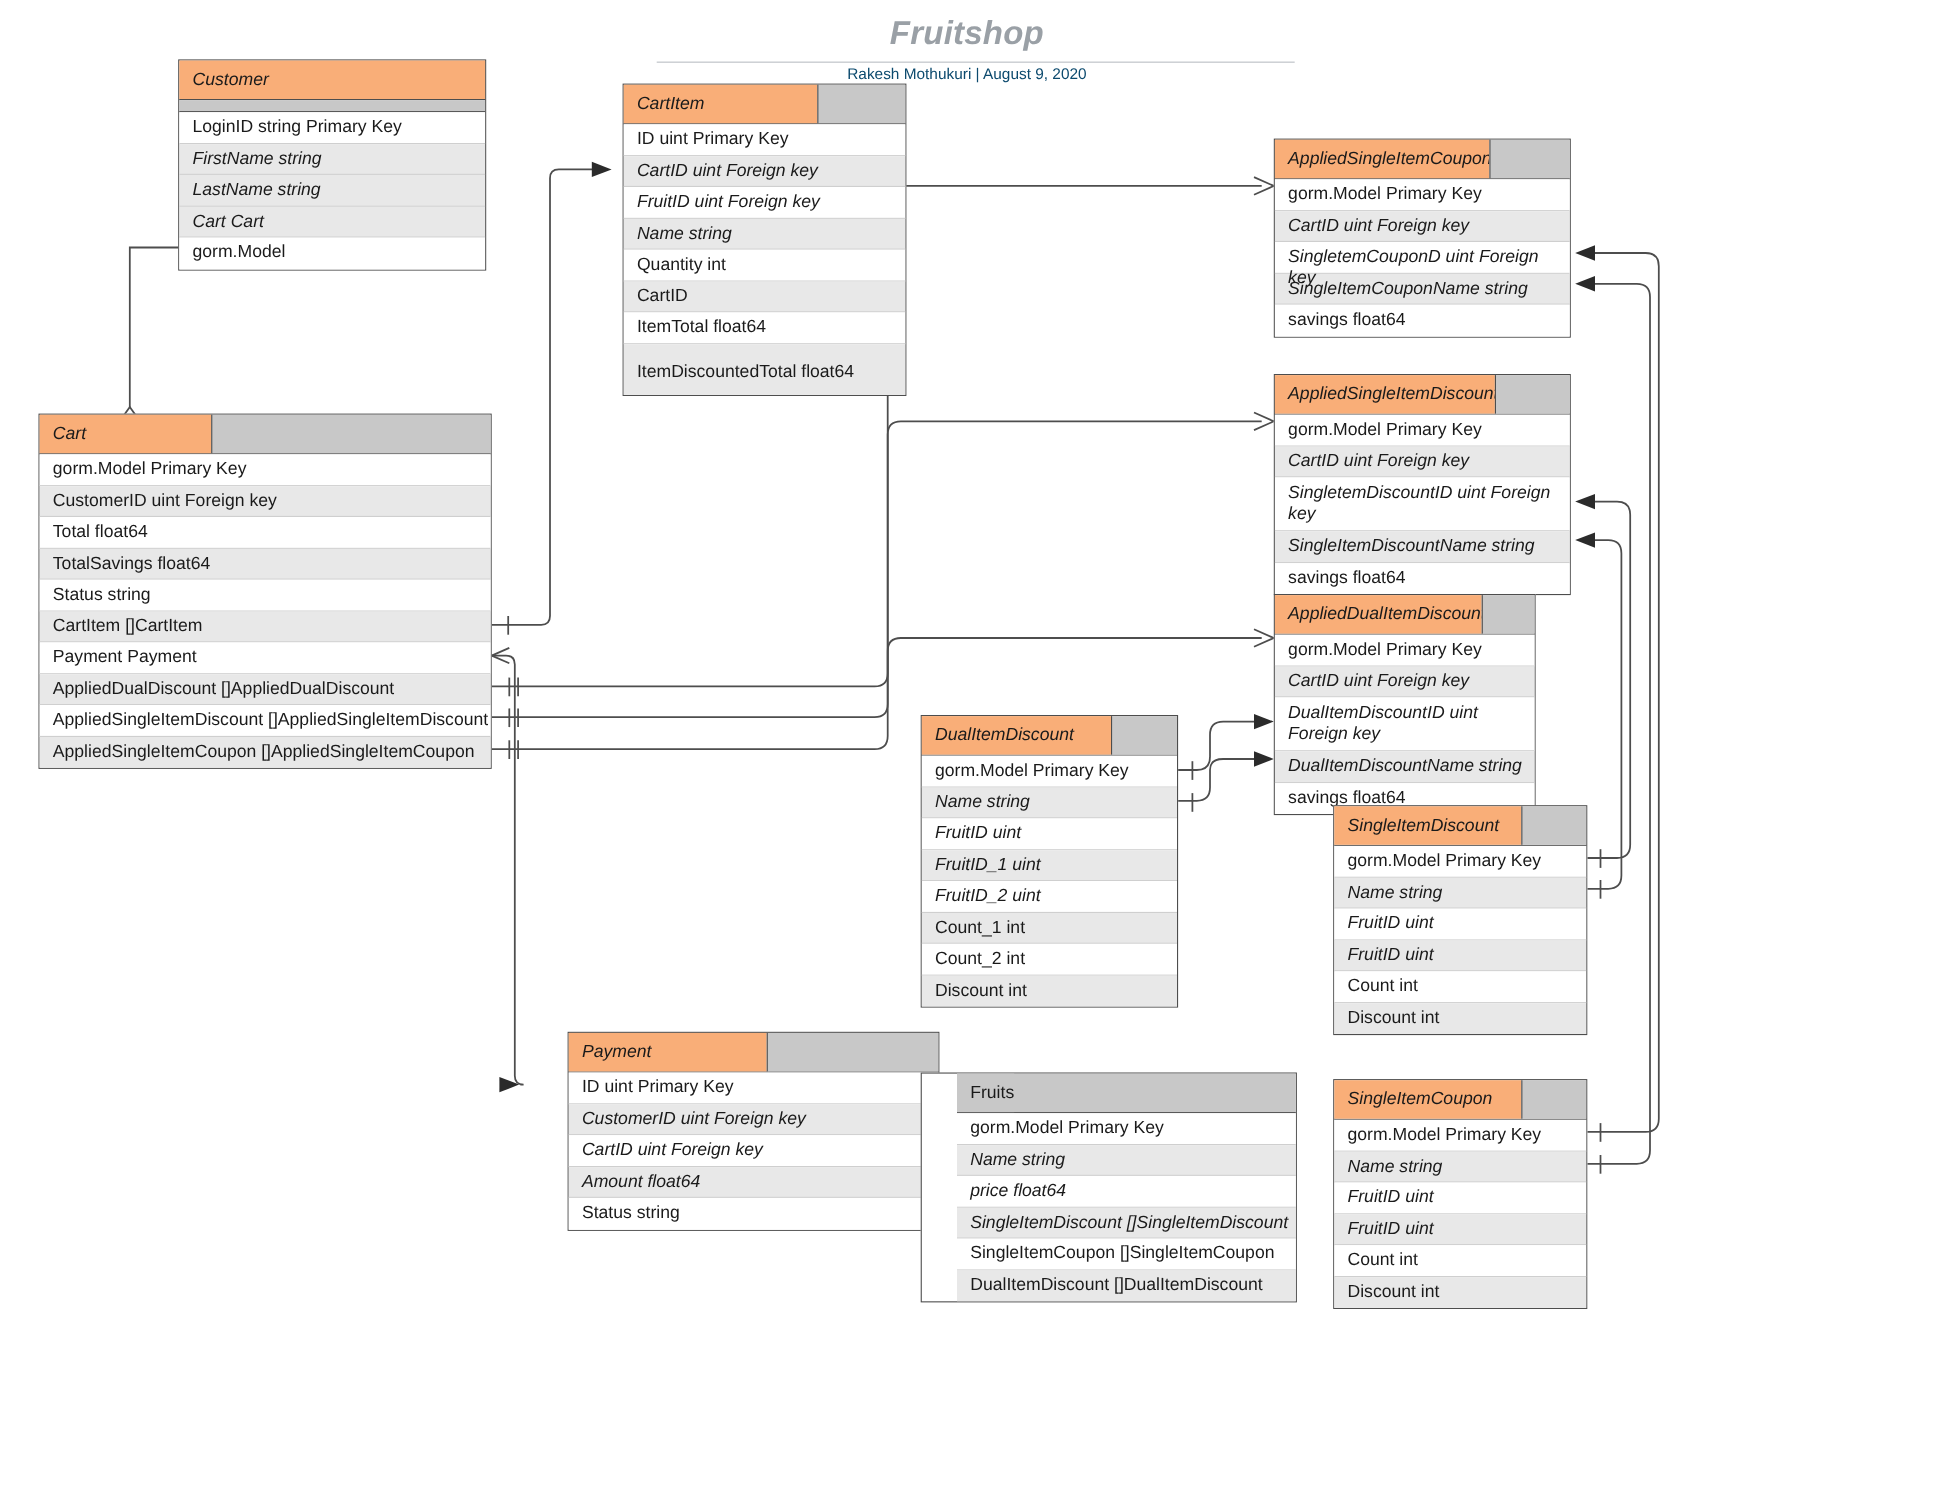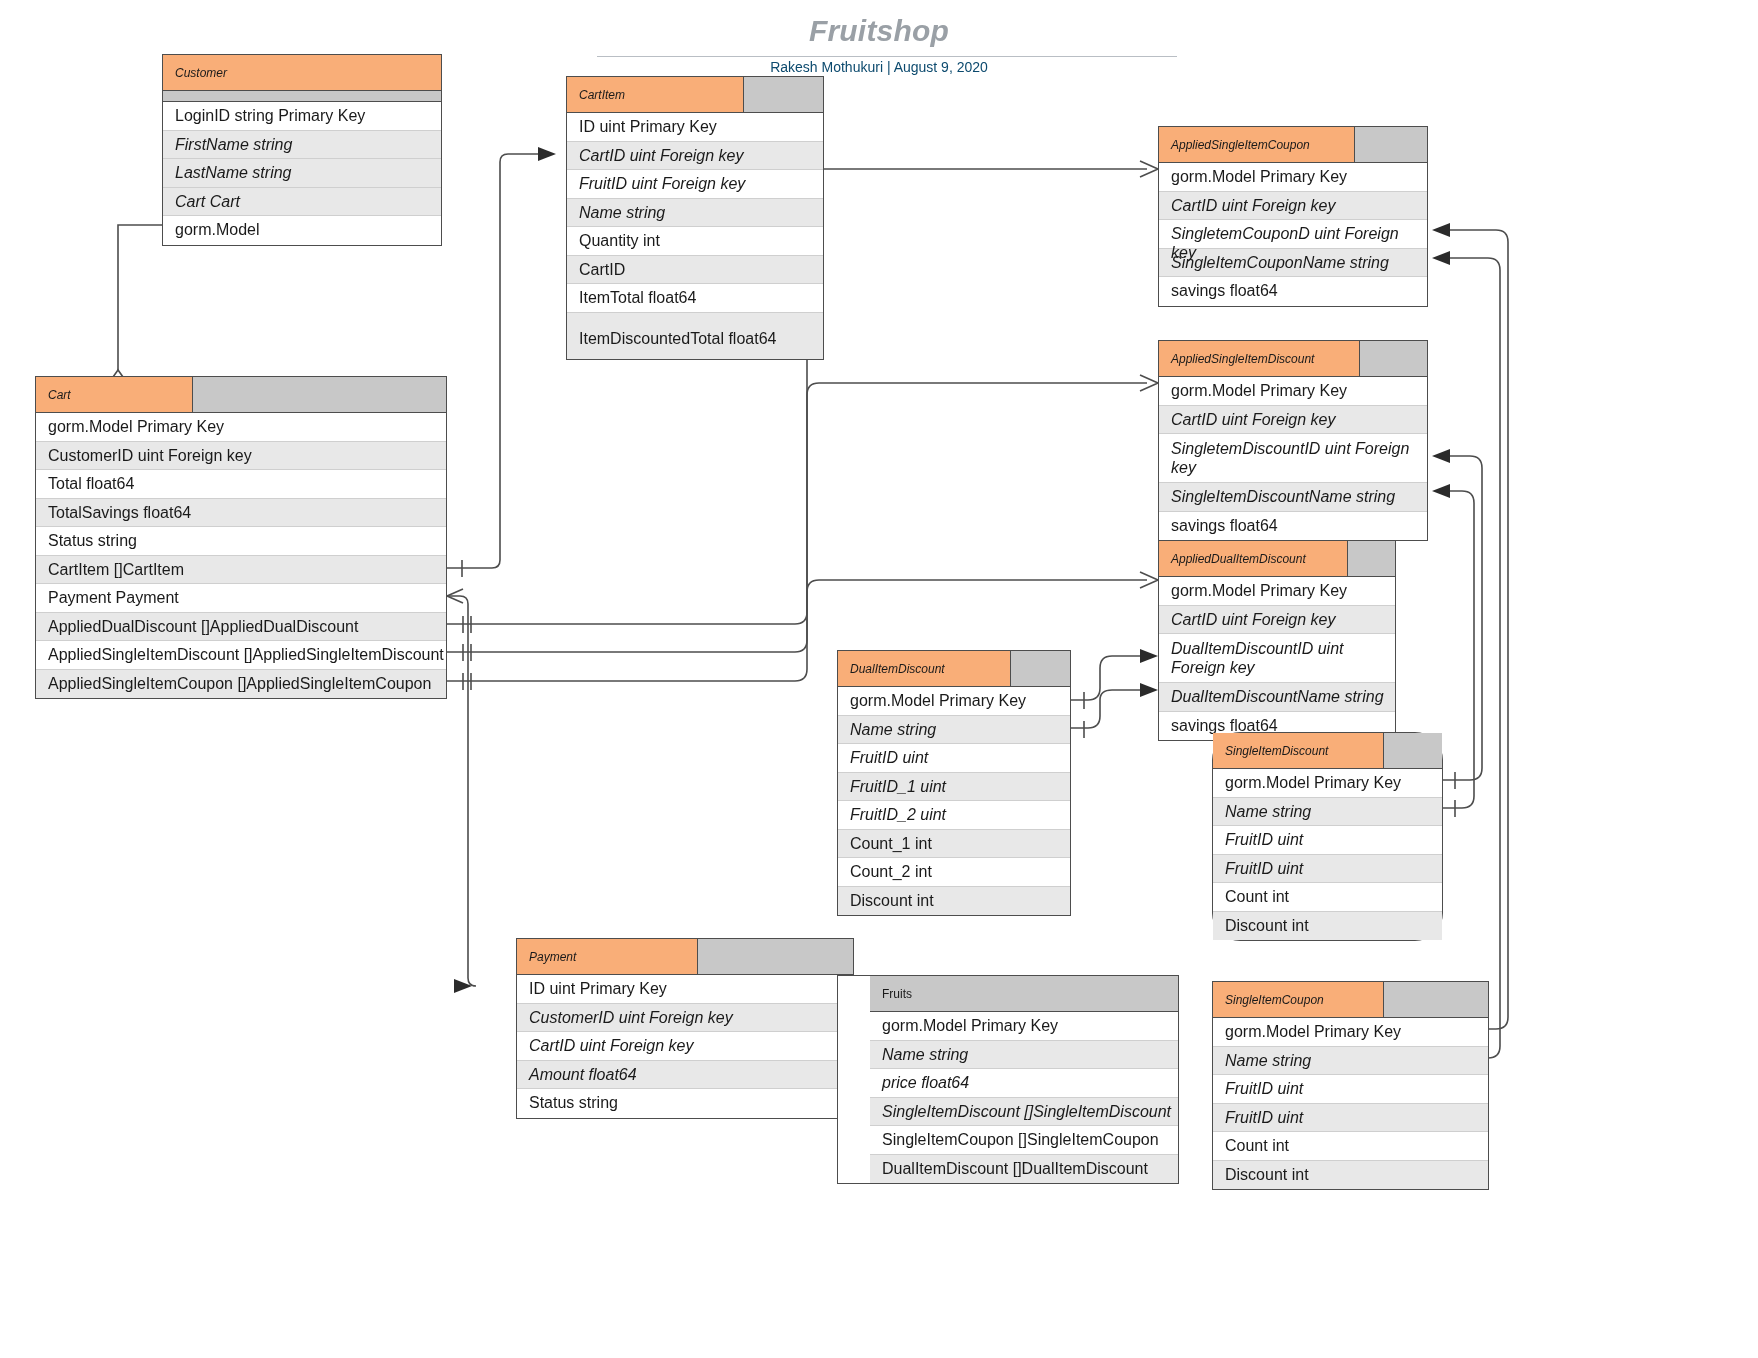--- a/index.html
+++ b/index.html
@@ -44,21 +44,21 @@
     height:36px;
     border-bottom:1px solid #4d4d4d;
     box-sizing:border-box;
   }
   .ent-head .hl{
     background:#f9ae78;
     display:flex; align-items:center;
     padding-left:12px;
     box-sizing:border-box;
     font-style:italic;
-    font-size:12px;
+    font-size:16px;
     white-space:nowrap;
     overflow:hidden;
   }
   .ent-head .hr{
     background:#c8c8c8;
     border-left:1px solid #4d4d4d;
     flex:1 1 auto;
   }
   .ent-head.full-orange .hl{flex:1 1 auto;}
   .ent-head.full-gray{background:#c8c8c8;}
@@ -252,36 +252,36 @@
       <div class="row h28 alt it">Name string</div>
       <div class="row h28 it">FruitID uint</div>
       <div class="row h28 alt it">FruitID_1 uint</div>
       <div class="row h28 it">FruitID_2 uint</div>
       <div class="row h28 alt">Count_1 int</div>
       <div class="row h28">Count_2 int</div>
       <div class="row h28 alt">Discount int</div>
     </div>
   </div>
 
-  <div class="entity" style="left:1212px;top:732px;width:231px;border-radius:28px;">
+  <div class="entity" style="left:1212px;top:732px;width:231px;">
     <div class="ent-head">
       <div class="hl" style="width:170px">SingleItemDiscount</div>
       <div class="hr"></div>
     </div>
     <div class="rows">
       <div class="row h28">gorm.Model Primary Key</div>
       <div class="row h28 alt it">Name string</div>
       <div class="row h28 it">FruitID uint</div>
       <div class="row h28 alt it">FruitID uint</div>
       <div class="row h28">Count int</div>
       <div class="row h28 alt">Discount int</div>
     </div>
   </div>
 
-  <div class="entity" style="left:1212px;top:981px;width:277px;">
+  <div class="entity" style="left:1212px;top:981px;width:231px;">
     <div class="ent-head">
       <div class="hl" style="width:170px">SingleItemCoupon</div>
       <div class="hr"></div>
     </div>
     <div class="rows">
       <div class="row h28">gorm.Model Primary Key</div>
       <div class="row h28 alt it">Name string</div>
       <div class="row h28 it">FruitID uint</div>
       <div class="row h28 alt it">FruitID uint</div>
       <div class="row h28">Count int</div>

